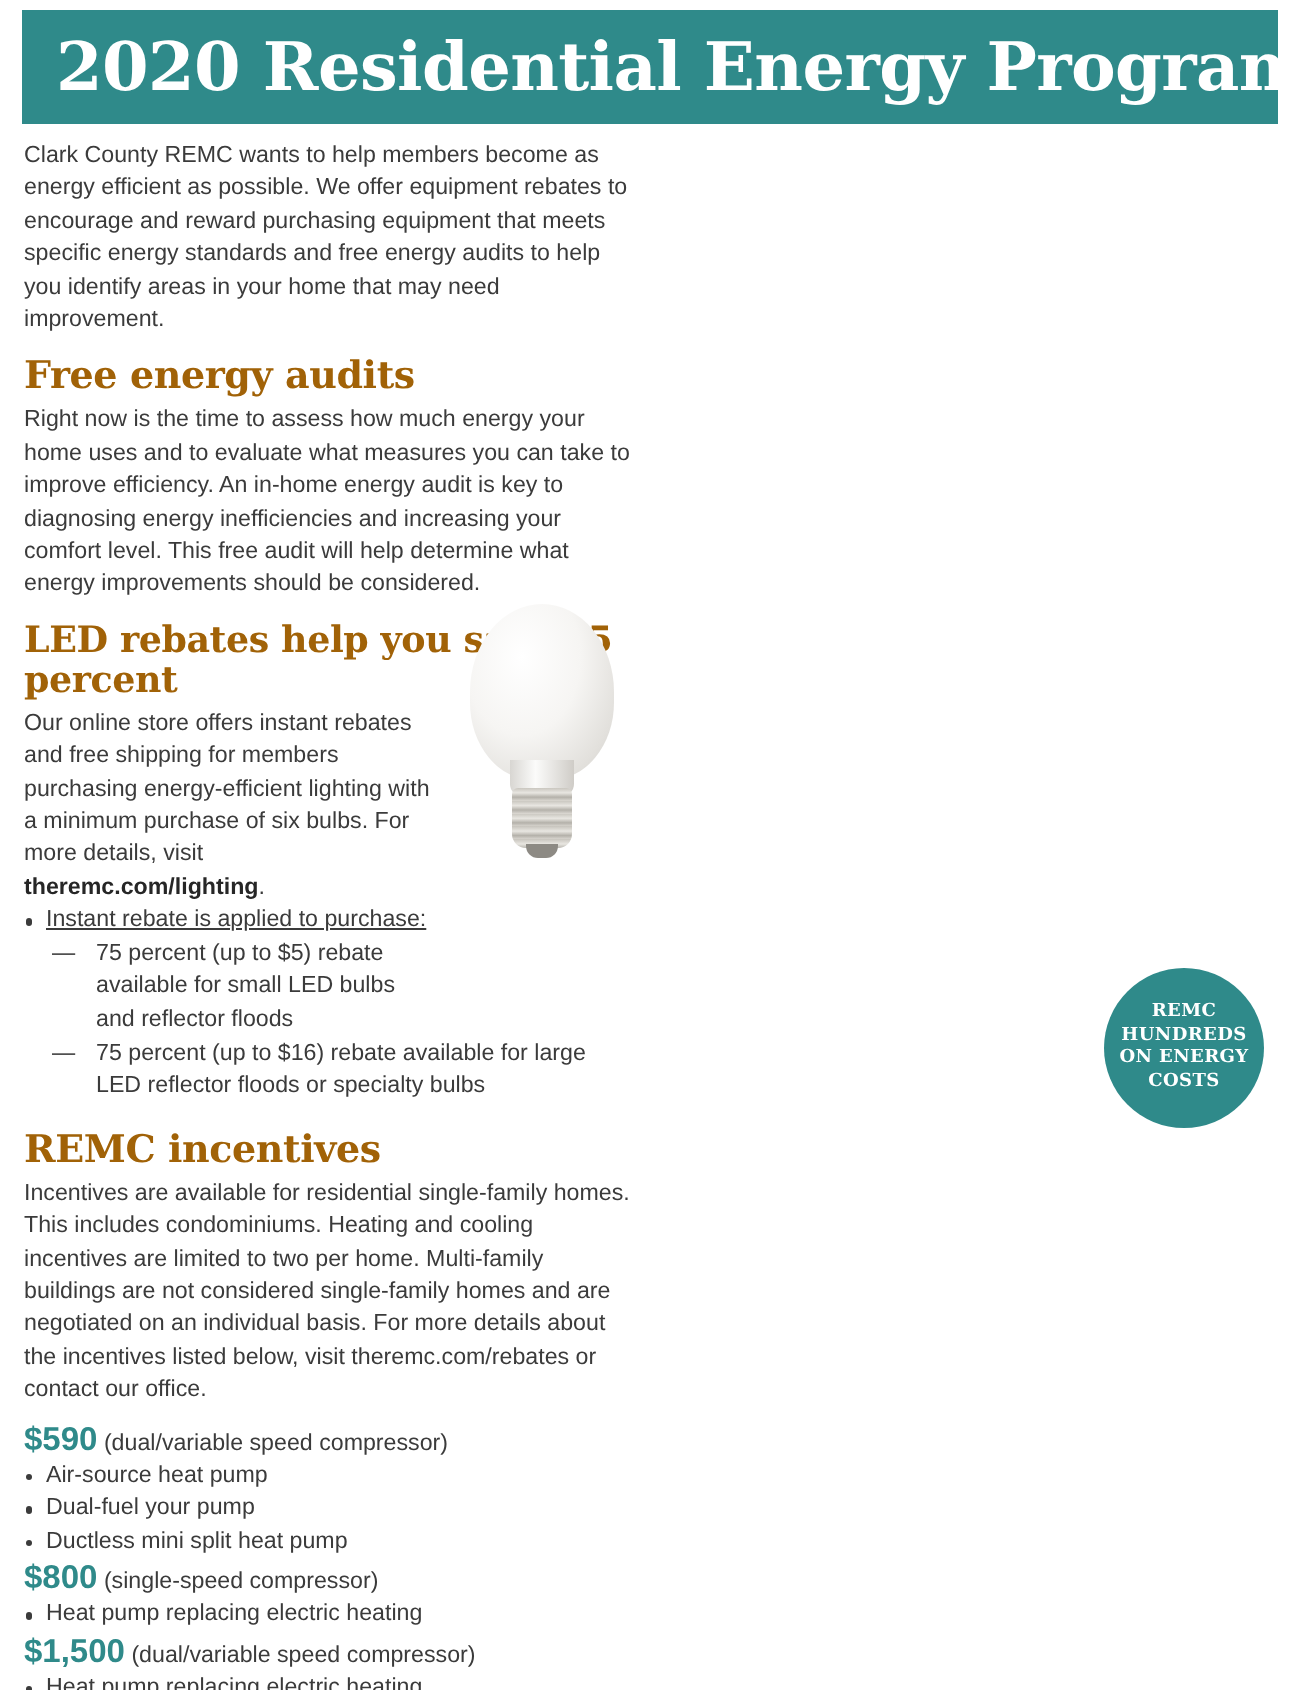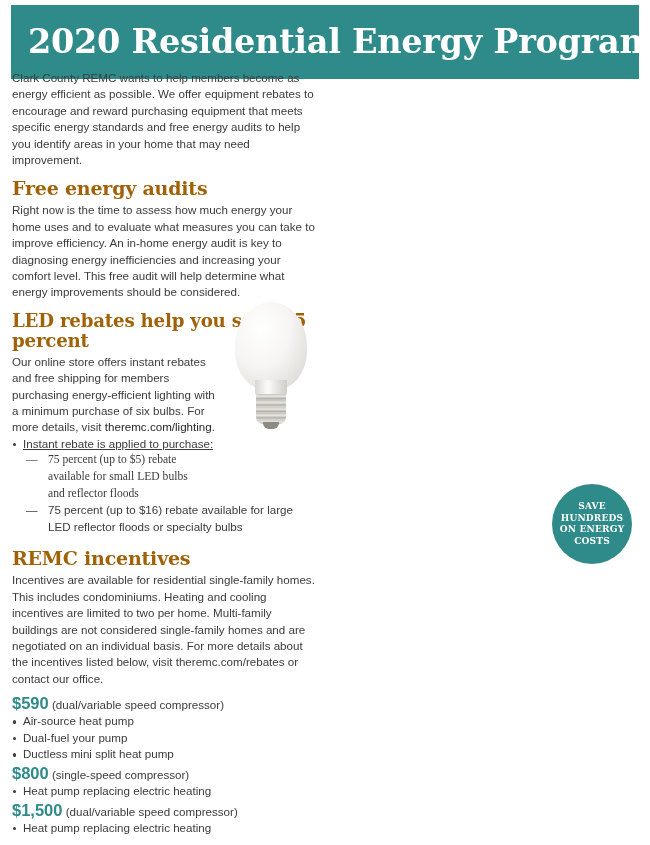--- a/index.html
+++ b/index.html
@@ -12,21 +12,21 @@
     color: #3b3b3b;
     overflow: hidden;
   }
 
   .page { position: relative; width: 650px; height: 845px; }
 
   
   .header-banner {
     position: absolute;
     left: 11px; top: 5px;
-    width: 628px; height: 74px;
+    width: 628px; height: 57px;
     background: #2f8a8a;
     display: flex;
     align-items: center;
     padding-left: 17px;
   }
   .header-title {
     color: #ffffff;
     font-family: "DejaVu Serif", serif;
     font-weight: bold;
     font-size: 33.5px;
@@ -109,21 +109,21 @@
     padding-left: 22px;
     margin-left: 14px;
   }
   ul.dash > li::before {
     content: "\2014";
     position: absolute;
     left: 0; top: 0;
     color: #3b3b3b;
   }
 
-  .bold-link { font-weight: normal; color: #262626; }
+  .bold-link { font-weight: bold; color: #262626; }
 
   
   .save-badge {
     position: absolute;
     right: 18px; top: 484px;
     width: 80px; height: 80px;
     border-radius: 50%;
     background: #2f8a8a;
     color: #ffffff;
     display: flex;
@@ -194,21 +194,21 @@
       <div class="screw"></div>
       <div class="tip"></div>
     </div>
 
     <p class="body nomb" style="width:212px;"><span>Our online store offers instant rebates and free shipping for members purchasing energy-efficient lighting with a minimum purchase of six bulbs. For more details, visit </span><span class="bold-link">theremc.com/lighting</span><span>.</span></p>
 
     <ul class="dot led-bullets">
       <li>Instant rebate is applied to purchase:</li>
     </ul>
     <ul class="dash">
-      <li style="width:176px;font-family:Liberation Serif, serif;">75 percent (up to $5) rebate available for small LED bulbs and reflector floods</li>
+      <li style="width:176px;">75 percent (up to $5) rebate available for small LED bulbs and reflector floods</li>
       <li>75 percent (up to $16) rebate available for large LED reflector floods or specialty bulbs</li>
     </ul>
 
     <h2 class="sec-head" style="margin-top:13px;">REMC incentives</h2>
     <p class="body" style="margin-bottom:7px;">Incentives are available for residential single-family homes. This includes condominiums. Heating and cooling incentives are limited to two per home. Multi-family buildings are not considered single-family homes and are negotiated on an individual basis. For more details about the incentives listed below, visit theremc.com/rebates or contact our office.</p>
 
     <div class="price-line">
       <span class="price-amt">$590</span><span class="price-note"> (dual/variable speed compressor)</span>
     </div>
     <ul class="dot">
@@ -227,19 +227,19 @@
     <div class="price-line">
       <span class="price-amt">$1,500</span><span class="price-note"> (dual/variable speed compressor)</span>
     </div>
     <ul class="dot">
       <li>Heat pump replacing electric heating</li>
     </ul>
 
   </div>
 
   <div class="save-badge">
-    <div>SAVE</div>
+    <div>REMC</div>
     <div>HUNDREDS</div>
     <div>ON ENERGY</div>
     <div>COSTS</div>
   </div>
 
 </div>
 
 </body></html>

